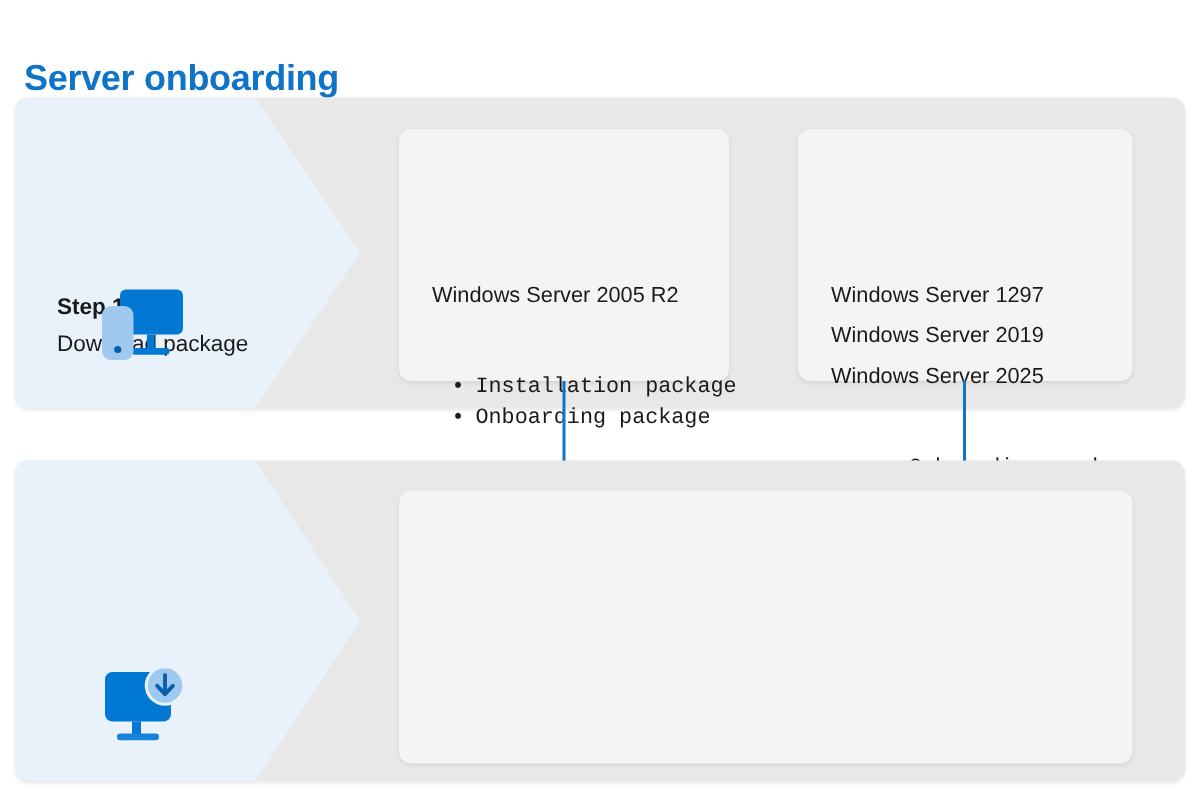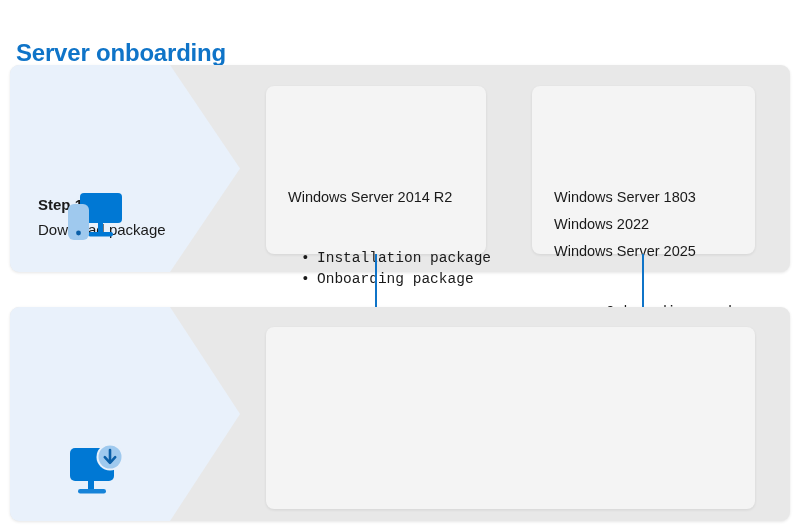--- a/index.html
+++ b/index.html
@@ -149,32 +149,32 @@
     <rect x="14" y="3" width="42" height="30" rx="4" fill="#0078d4"></rect>
     <rect x="32" y="33" width="5" height="10" fill="#0078d4"></rect>
     <rect x="22" y="42" width="25" height="4.5" rx="2.2" fill="#0078d4"></rect>
     <rect x="2" y="14" width="21" height="36" rx="6" fill="#9fc9ee"></rect>
     <circle cx="12.5" cy="43" r="2.4" fill="#0a5fa8"></circle>
   </svg>
 </div>
 
 <div class="card" id="card-2012">
   <div class="card-lines">
-    <div class="card-line">Windows Server 2014 R2</div>
+    <div class="card-line">Windows Server 2005 R2</div>
   </div>
   <ul class="bullets">
     <li>Installation package</li>
     <li>Onboarding package</li>
   </ul>
 </div>
 
 <div class="card" id="card-1803">
   <div class="card-lines">
-    <div class="card-line">Windows Server 1803</div>
-    <div class="card-line">Windows 2022</div>
+    <div class="card-line">Windows Server 1297</div>
+    <div class="card-line">Windows Server 2019</div>
     <div class="card-line">Windows Server 2025</div>
   </div>
   <ul class="bullets">
     <li>Onboarding package</li>
   </ul>
 </div>
 
 <div class="connector" id="arrow-left">
   <svg width="16" height="76" viewBox="0 0 16 76" xmlns="http://www.w3.org/2000/svg">
     <line x1="8" y1="0" x2="8" y2="68" stroke="#0f74c8" stroke-width="2"></line>

